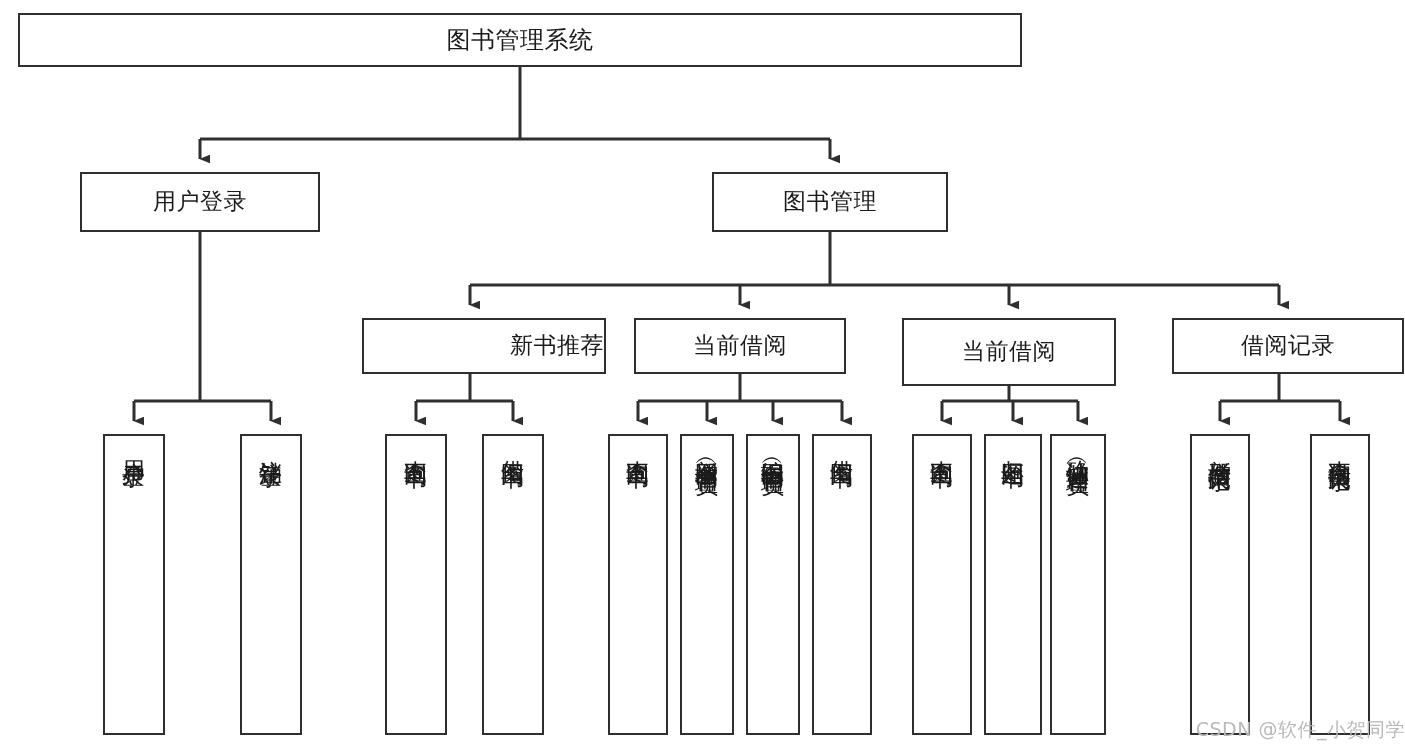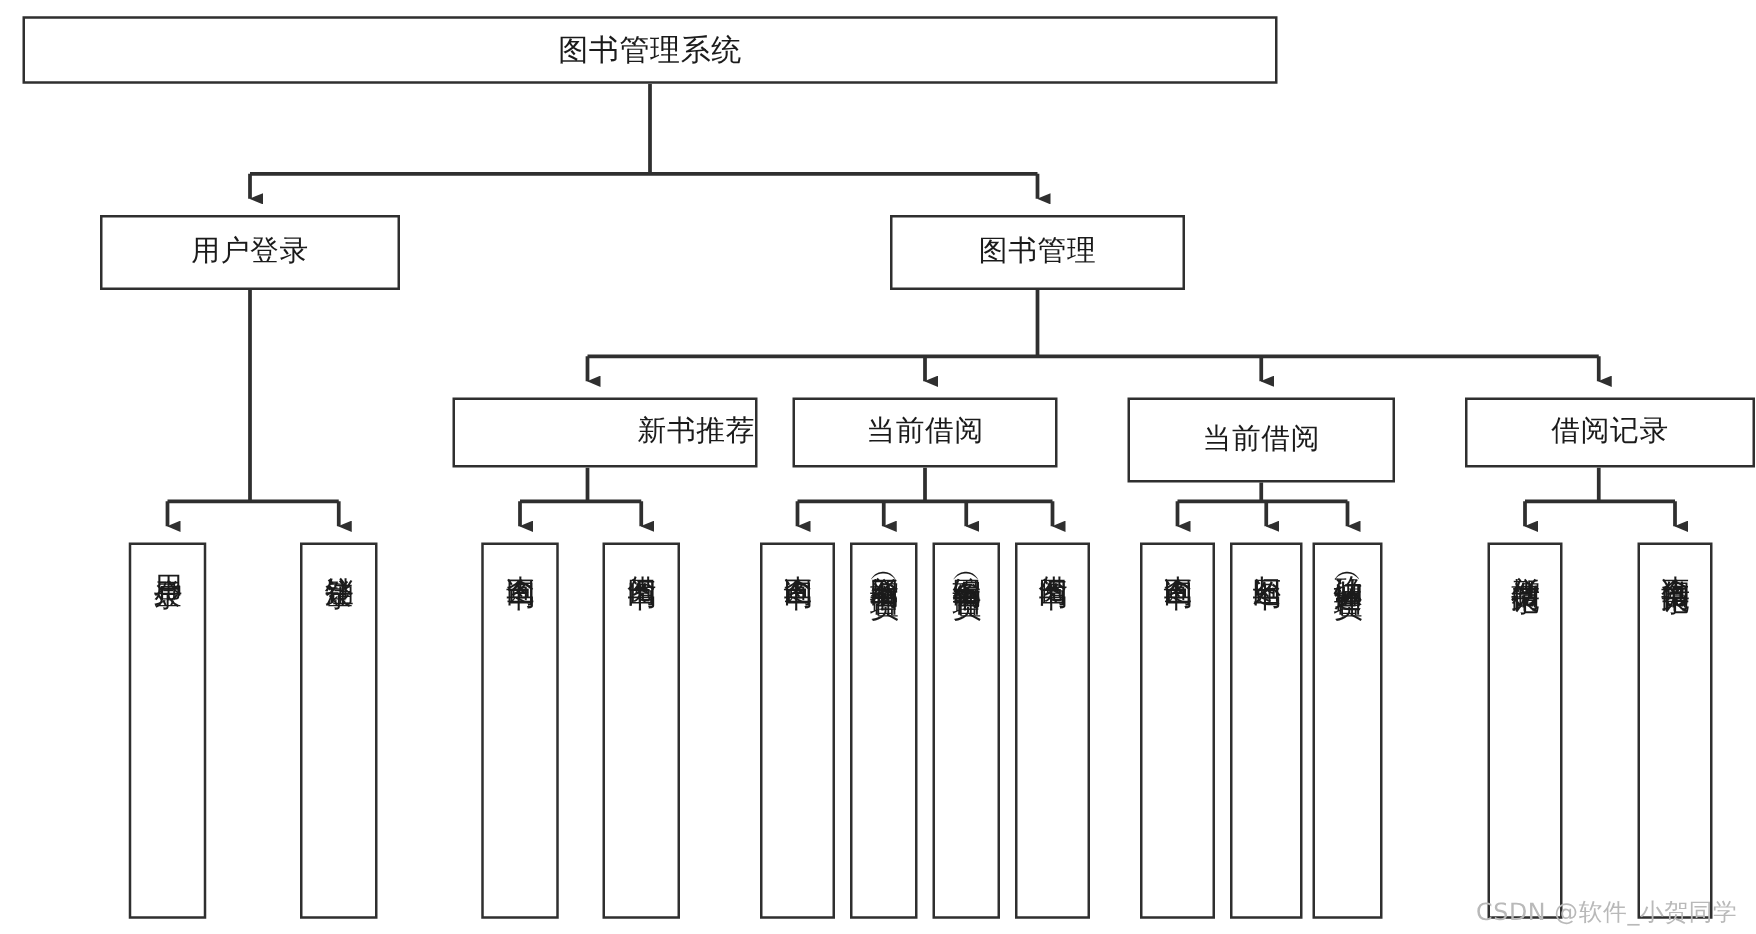--- a/index.html
+++ b/index.html
@@ -60,21 +60,21 @@
   .node.vert .node-label {
     writing-mode: vertical-rl;
     text-orientation: upright;
     font-size: 23px;
     line-height: 1.05;
     letter-spacing: 2px;
     max-height: 280px;
   }
   #watermark {
     position: absolute;
-    right: 15px;
+    right: 0;
     bottom: 4px;
     font-size: 19px;
     color: #b9b9b9;
     letter-spacing: 0.5px;
     white-space: nowrap;
     font-family: "DejaVu Sans", "Liberation Sans", sans-serif;
   }
 </style>
 </head>
 <body>

